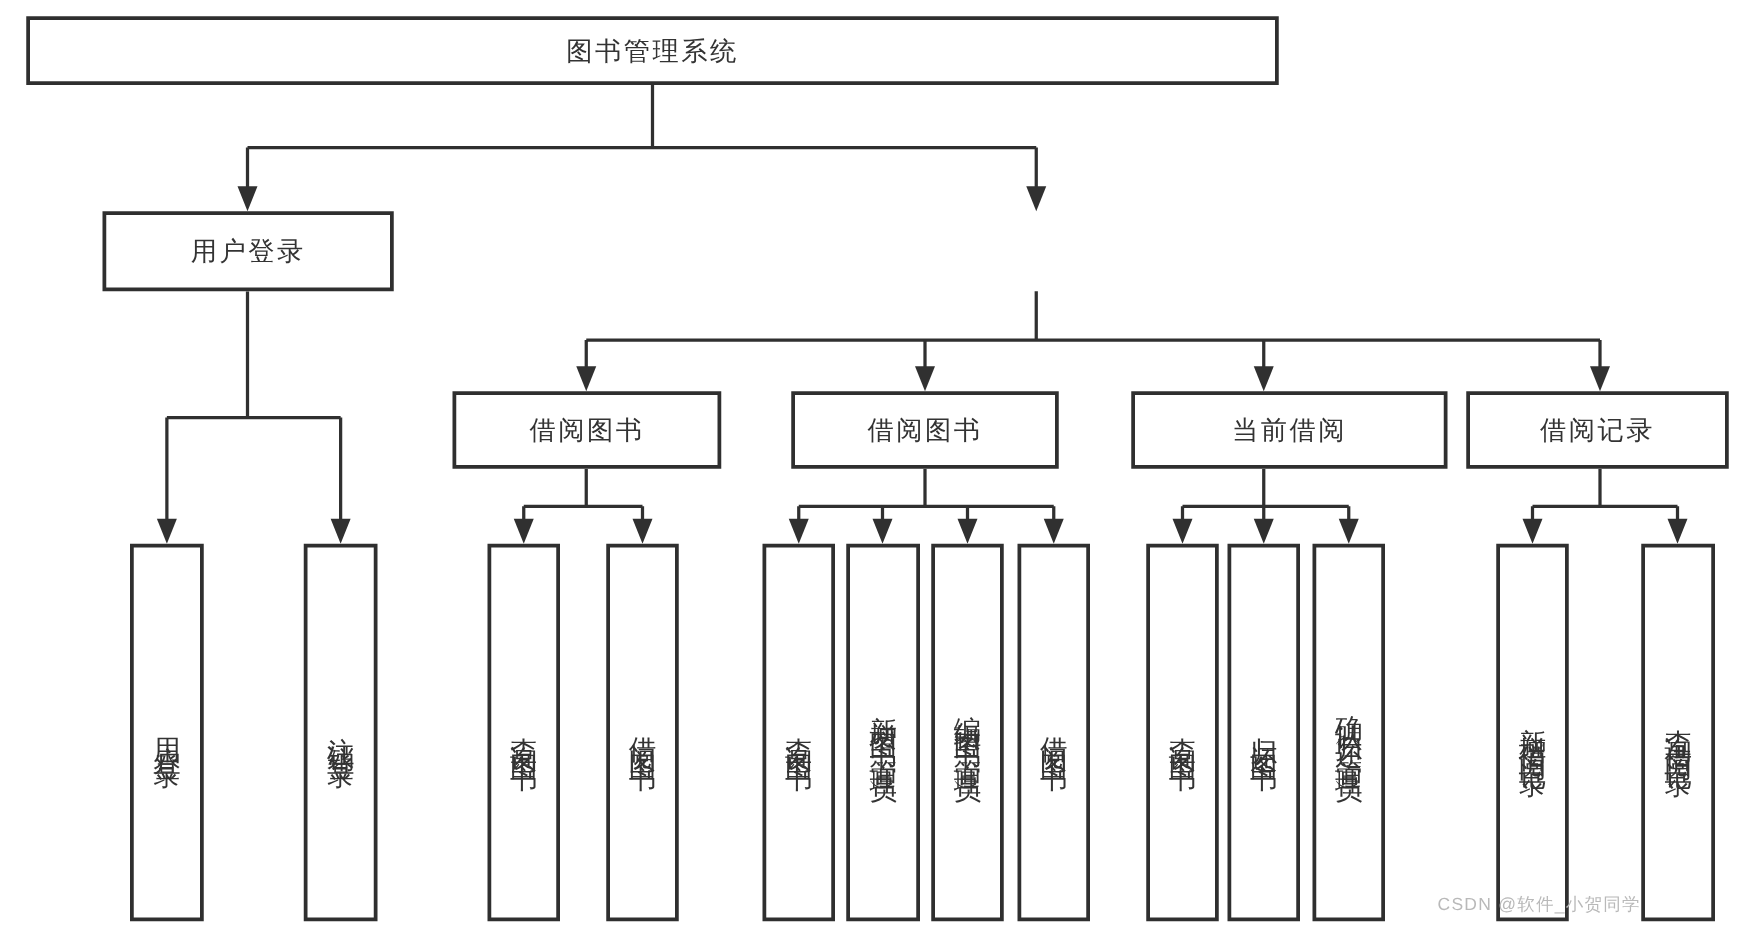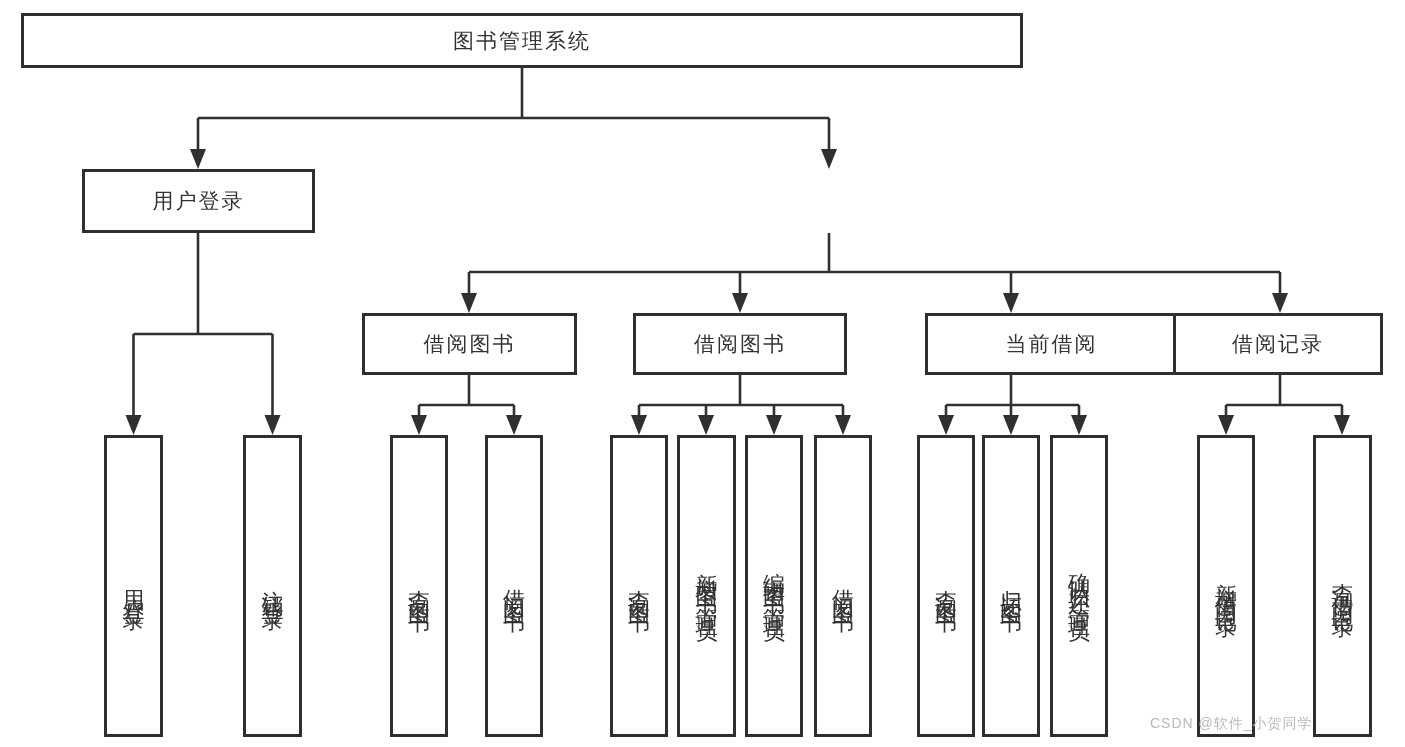--- a/index.html
+++ b/index.html
@@ -73,21 +73,21 @@
       <polygon points="1334,415 1350,415 1342,435"></polygon>
     </g>
   </svg>
 
   <div class="node h" style="left:21px; top:13px; width:1002px; height:55px;">图书管理系统</div>
 
   <div class="node h" style="left:82px; top:169px; width:233px; height:64px;">用户登录</div>
 
   <div class="node h" style="left:362px; top:313px; width:215px; height:62px;">借阅图书</div>
   <div class="node h" style="left:633px; top:313px; width:214px; height:62px;">借阅图书</div>
-  <div class="node h" style="left:905px; top:313px; width:253px; height:62px;margin-left:20px;">当前借阅</div>
+  <div class="node h" style="left:905px; top:313px; width:253px; height:62px;">当前借阅</div>
   <div class="node h" style="left:1173px; top:313px; width:210px; height:62px;">借阅记录</div>
 
   <div class="node v" style="left:104px; top:435px; width:59px; height:302px;">用户登录</div>
   <div class="node v" style="left:243px; top:435px; width:59px; height:302px;">注销登录</div>
 
   <div class="node v" style="left:390px; top:435px; width:58px; height:302px;">查询图书</div>
   <div class="node v" style="left:485px; top:435px; width:58px; height:302px;">借阅图书</div>
 
   <div class="node v" style="left:610px; top:435px; width:58px; height:302px;">查询图书</div>
   <div class="node v" style="left:677px; top:435px; width:59px; height:302px;">新增图书（管理员）</div>

